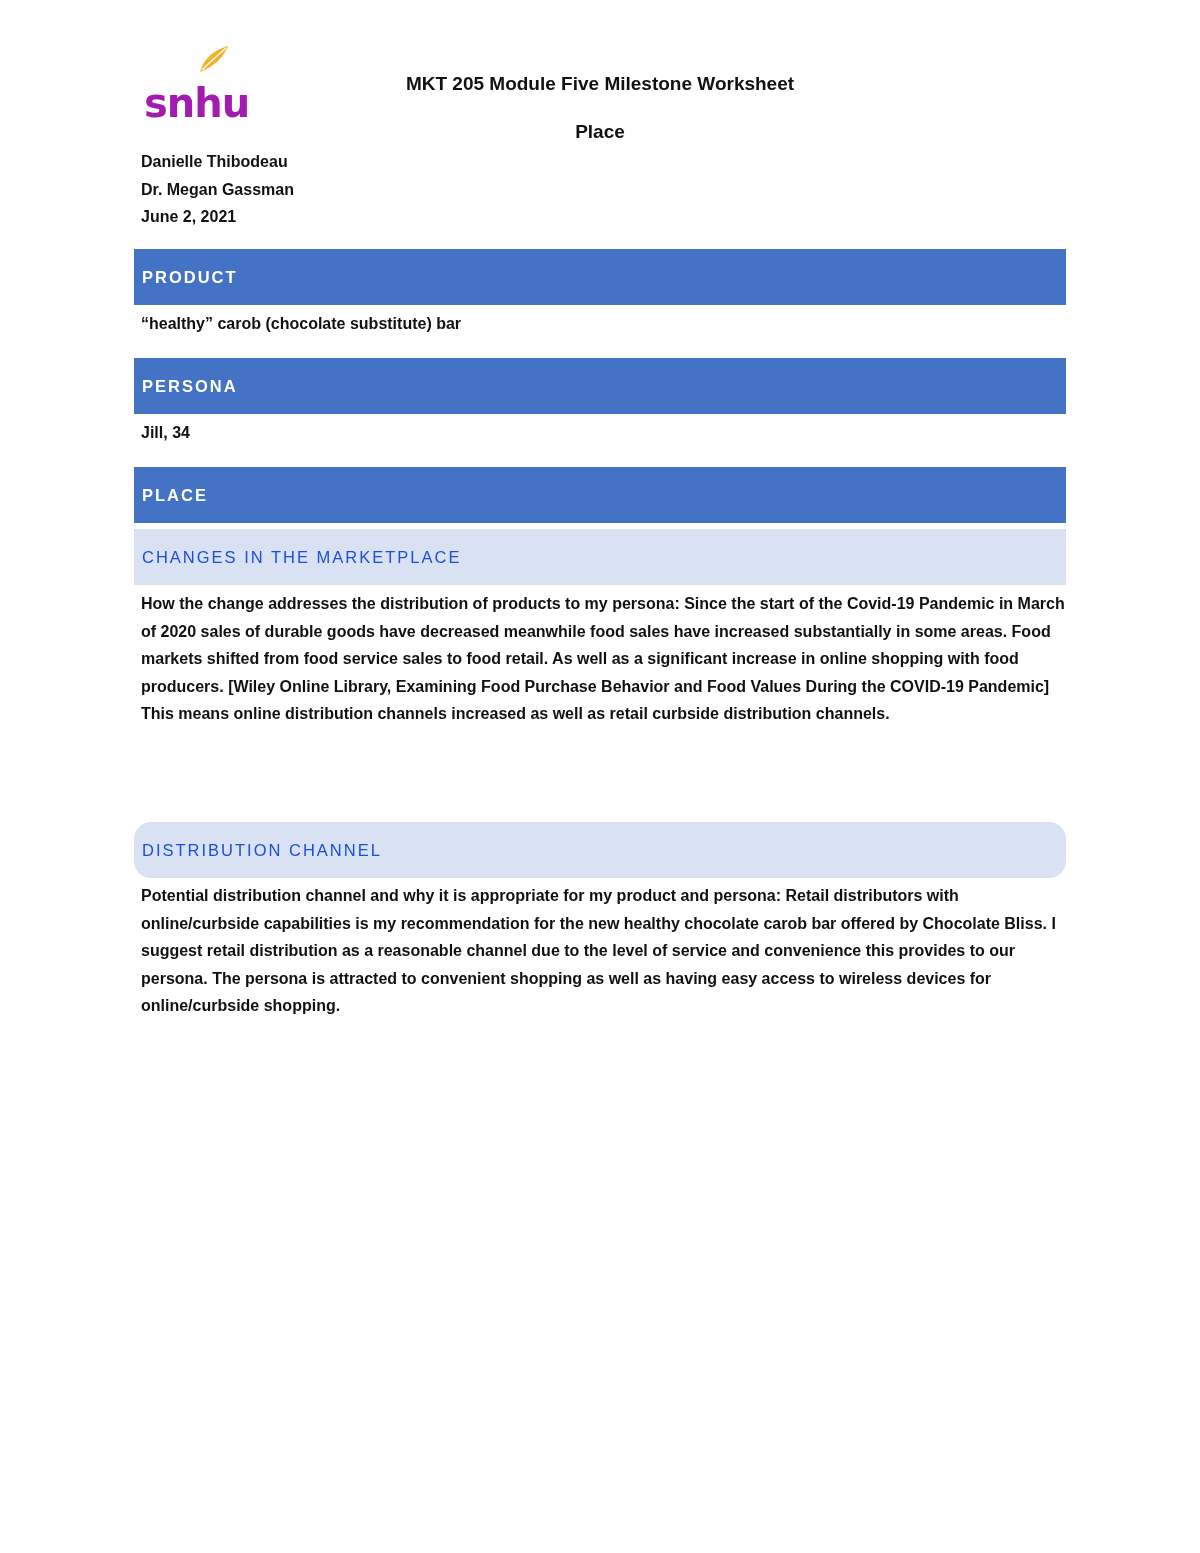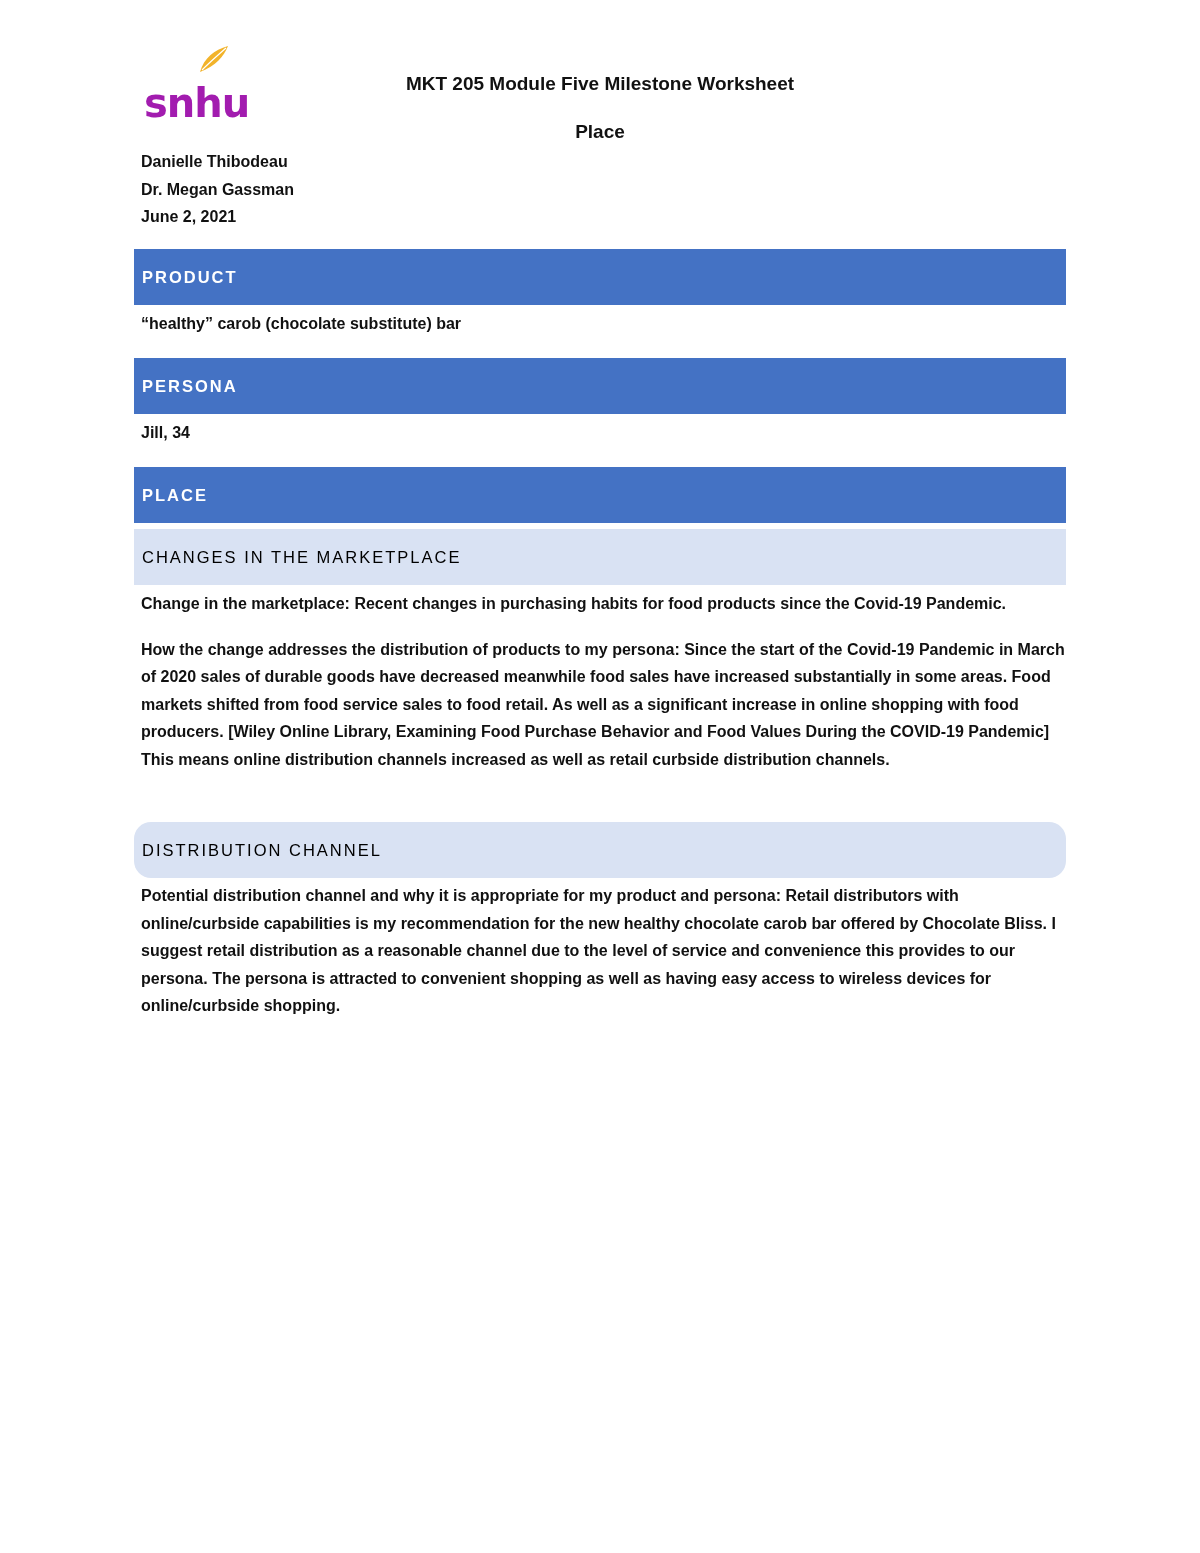--- a/index.html
+++ b/index.html
@@ -23,21 +23,21 @@
     .doc-subtitle {
       position: absolute; left: 0; width: 1200px; top: 121px; text-align: center;
       font-size: 19px; font-weight: bold; color: #111;
     }
     .meta { position: absolute; left: 141px; top: 148px; font-size: 16px; font-weight: bold; line-height: 27.5px; }
     .bar {
       position: absolute; left: 134px; width: 932px; height: 56px; box-sizing: border-box;
       padding-left: 8px; display: flex; align-items: center; letter-spacing: 2px; font-size: 16.5px;
     }
     .bar.primary { background: #4472c4; color: #ffffff; font-weight: bold; }
-    .bar.secondary { background: #d9e2f3; color: #000000; font-weight: normal; }
+    .bar.secondary { background: #d9e2f3; color: #1d4ed8; font-weight: normal; }
     .field {
       position: absolute; left: 141px; width: 925px; font-size: 16px; font-weight: bold; line-height: 27.5px;
     }
     .para { margin: 0; }
     .para + .para { margin-top: 18px; }
   </style>
 </head>
 <body>
 
 <div class="logo">
@@ -68,21 +68,20 @@
 <div class="field" style="top:419px;">Jill, 34</div>
 
 <div class="bar primary" style="top:467px;">
   <span>PLACE</span>
 </div>
 
 <div class="bar secondary" style="top:529px;">
   <span>CHANGES IN THE MARKETPLACE</span>
 </div>
 <div class="field" style="top:590px;">
-  <p class="para">Change in the marketplace: Recent changes in purchasing habits for food products since the Covid-19 Pandemic.</p>
   <p class="para">How the change addresses the distribution of products to my persona: Since the start of the Covid-19 Pandemic in March of 2020 sales of durable goods have decreased meanwhile food sales have increased substantially in some areas. Food markets shifted from food service sales to food retail. As well as a significant increase in online shopping with food producers. [Wiley Online Library, Examining Food Purchase Behavior and Food Values During the COVID-19 Pandemic] This means online distribution channels increased as well as retail curbside distribution channels.</p>
 </div>
 
 <div class="bar secondary" style="top:822px;border-radius:17px;">
   <span>DISTRIBUTION CHANNEL</span>
 </div>
 <div class="field" style="top:882px;">
   <p class="para">Potential distribution channel and why it is appropriate for my product and persona: Retail distributors with online/curbside capabilities is my recommendation for the new healthy chocolate carob bar offered by Chocolate Bliss. I suggest retail distribution as a reasonable channel due to the level of service and convenience this provides to our persona. The persona is attracted to convenient shopping as well as having easy access to wireless devices for online/curbside shopping.</p>
 </div>
 

